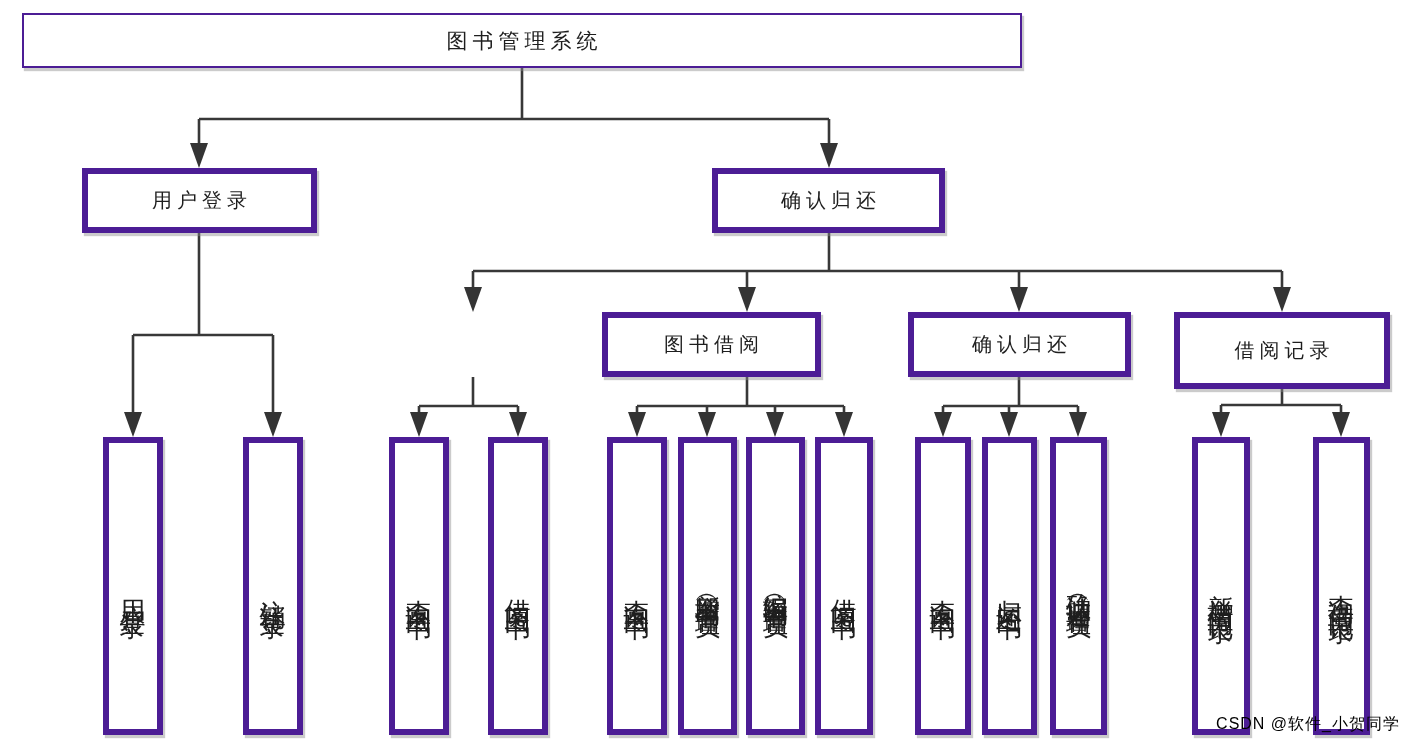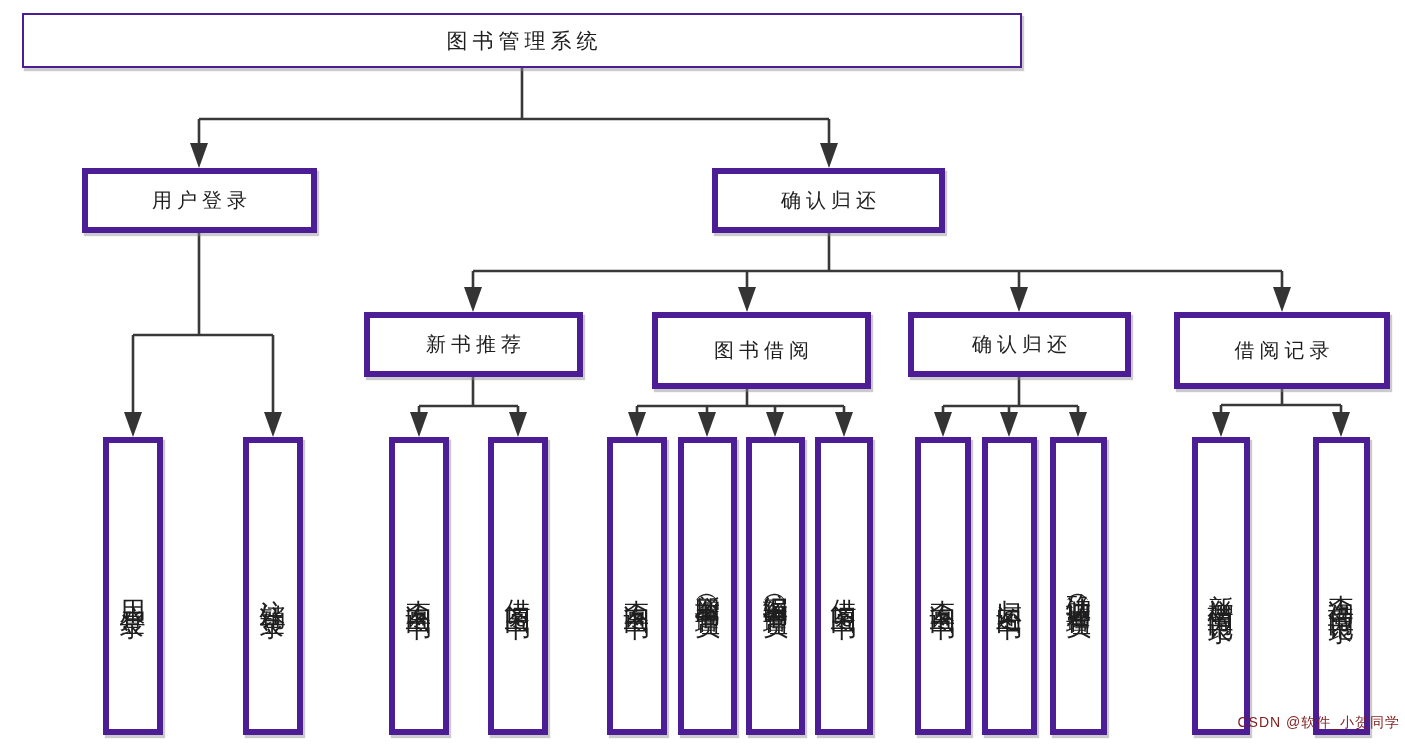--- a/index.html
+++ b/index.html
@@ -23,21 +23,21 @@
   }
   .root .hlabel { font-size: 21px; }
   .vlabel {
     writing-mode: vertical-rl; text-orientation: mixed;
     font-size: 26px; line-height: 1; letter-spacing: 5px; padding-top: 5px;
     color: #1e1e1e;
   }
   .vlabel.long { font-size: 25px; letter-spacing: 3px; padding-top: 3px; }
   .watermark {
     position: absolute; right: 5px; top: 714px; z-index: 3;
-    font-size: 14px; color: #7f1d1d; letter-spacing: 1px; white-space: nowrap;
+    font-size: 16px; color: #000000; letter-spacing: 1px; white-space: nowrap;
   }
 </style>
 </head>
 <body>
 
 <div class="canvas">
 
   <svg class="connectors" width="1405" height="747" viewBox="0 0 1405 747">
     <g>
       <path d="M522 68 V119 M199 119 H829 M199 119 V148 M829 119 V148"></path>
@@ -85,24 +85,21 @@
     <span class="hlabel">图书管理系统</span>
   </div>
 
   <div class="node" style="left:82px; top:168px; width:235px; height:65px">
     <span class="hlabel">用户登录</span>
   </div>
   <div class="node" style="left:712px; top:168px; width:233px; height:65px">
     <span class="hlabel">确认归还</span>
   </div>
 
-  <div class="node" style="left:364px; top:312px; width:219px; height:65px">
-    <span class="hlabel">新书推荐</span>
-  </div>
-  <div class="node" style="left:652px; top:312px; width:219px; height:77px">
+  <div class="node" style="left:602px; top:312px; width:219px; height:65px">
     <span class="hlabel">图书借阅</span>
   </div>
   <div class="node" style="left:908px; top:312px; width:223px; height:65px">
     <span class="hlabel">确认归还</span>
   </div>
   <div class="node" style="left:1174px; top:312px; width:216px; height:77px">
     <span class="hlabel">借阅记录</span>
   </div>
 
   <div class="node" style="left:103px; top:437px; width:60px; height:298px">

